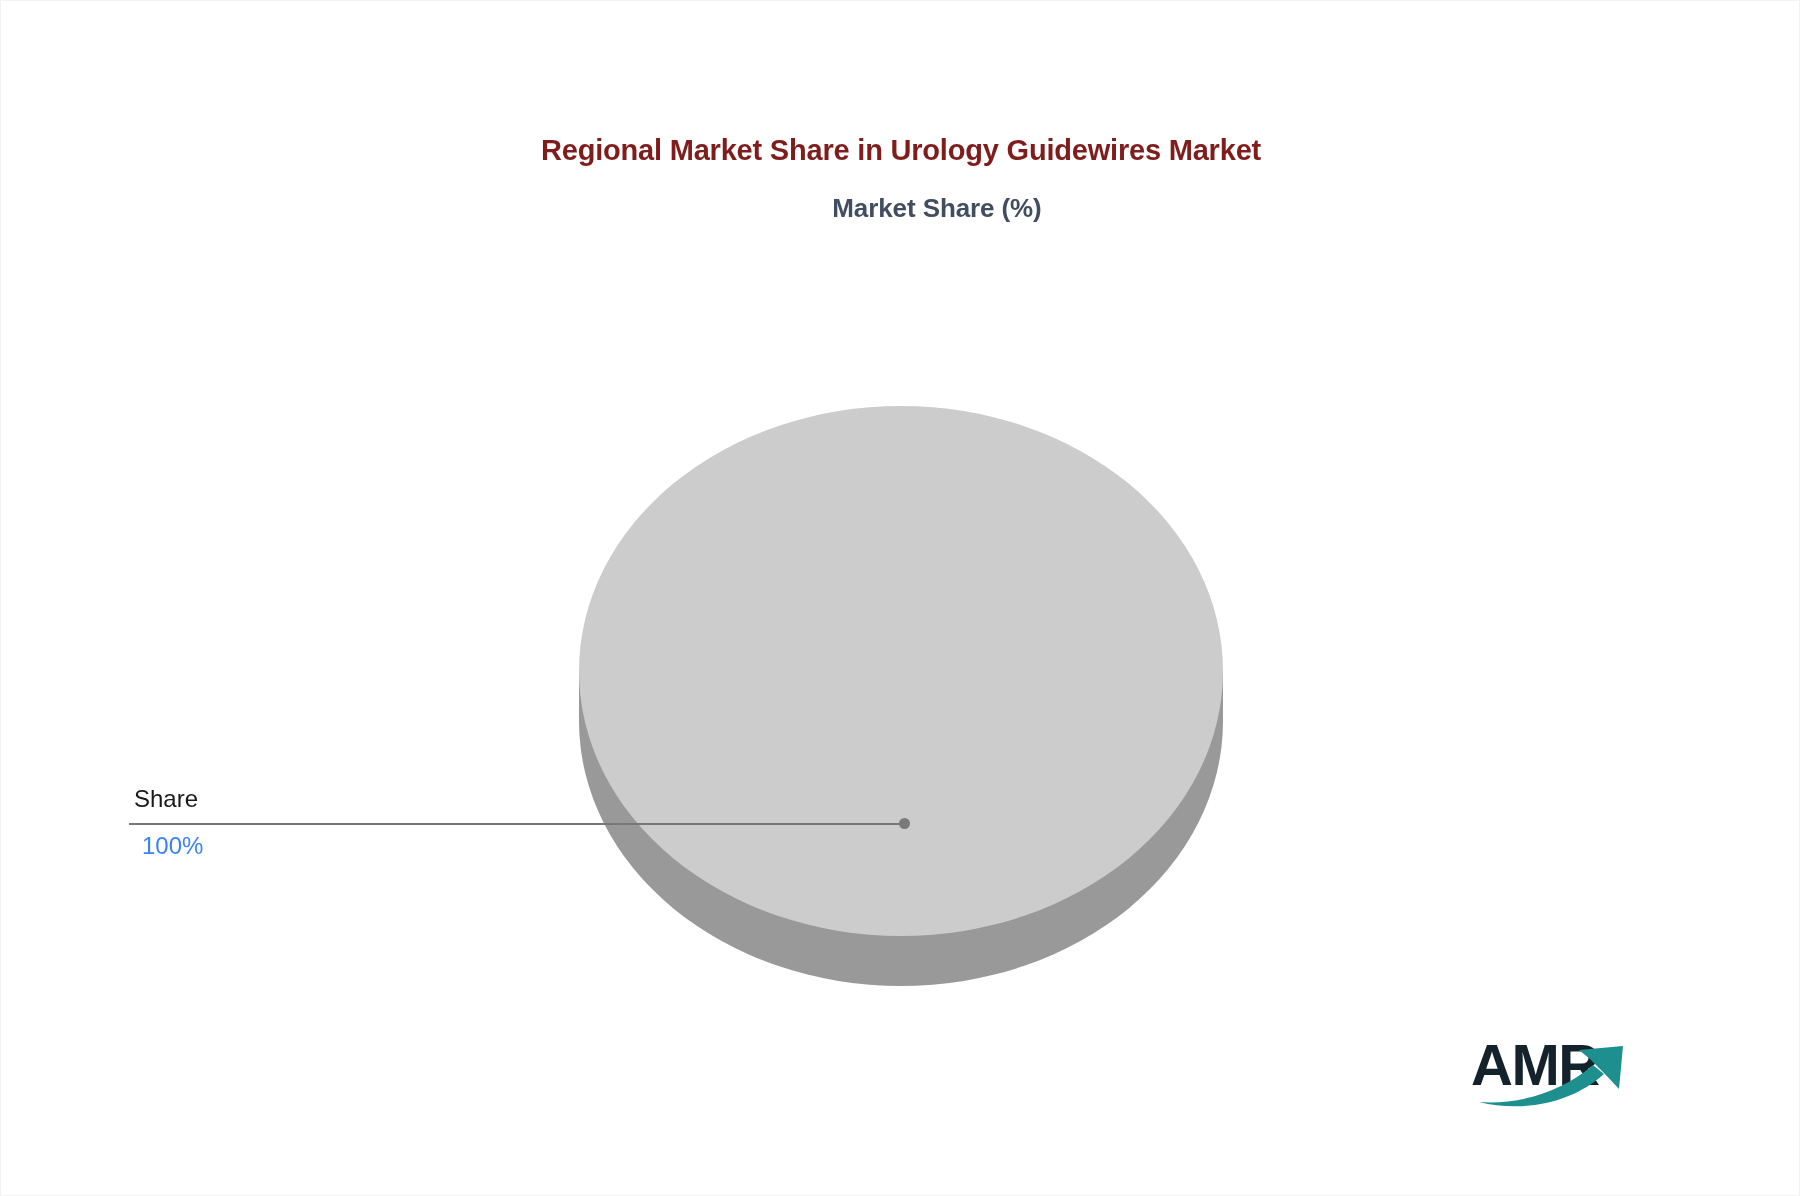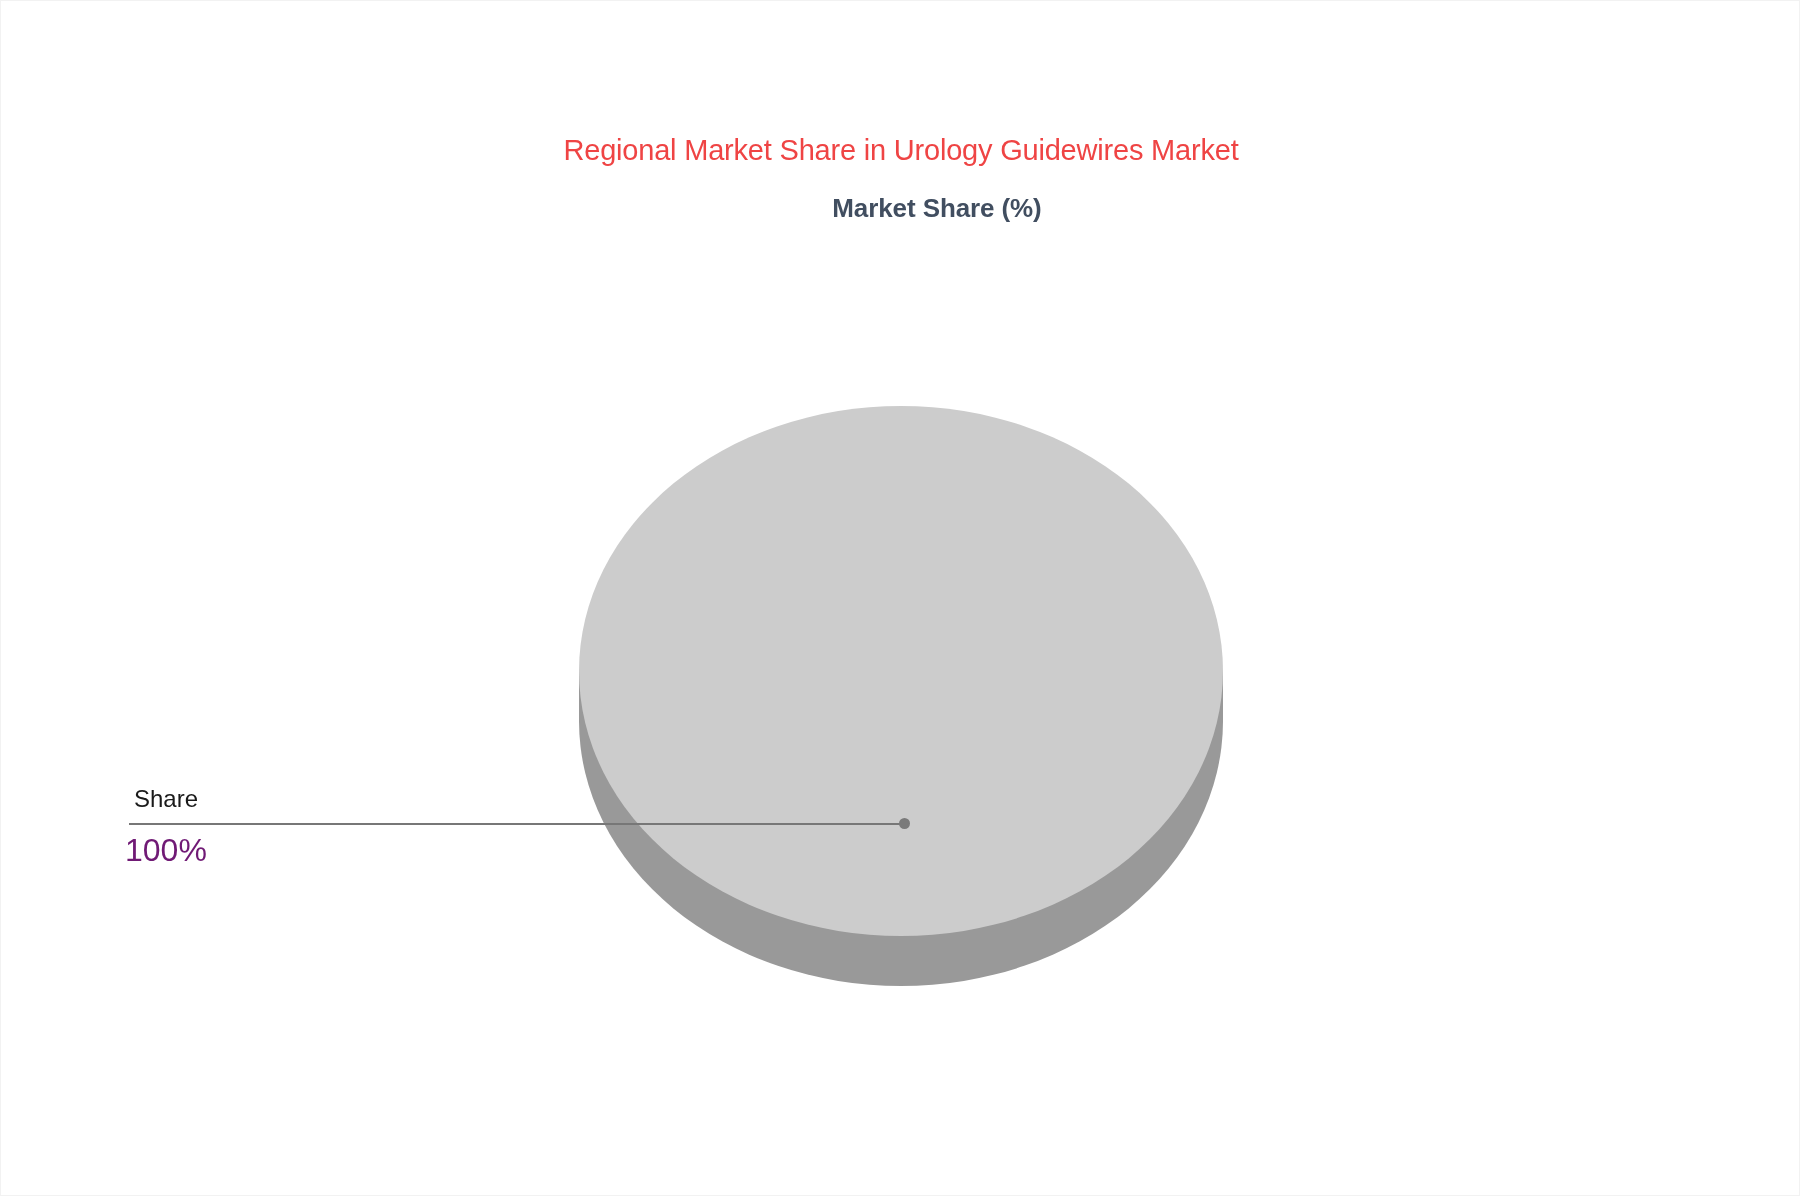--- a/index.html
+++ b/index.html
@@ -21,22 +21,22 @@
   }
 
   
   .chart-title {
     position: absolute;
     left: 0;
     top: 133px;
     width: 1800px;
     text-align: center;
     font-size: 29px;
-    font-weight: normal;
-    color: #ef4444;
+    font-weight: bold;
+    color: #7f1d1d;
     letter-spacing: -0.2px;
     white-space: nowrap;
   }
   .chart-subtitle {
     position: absolute;
     left: 0;
     top: 192px;
     width: 1800px;
     text-align: center;
     font-size: 26px;
@@ -84,24 +84,24 @@
     position: absolute;
     left: 133px;
     top: 786px;
     font-size: 24px;
     color: #1a1a1a;
     line-height: 1;
     white-space: nowrap;
   }
   .callout-value {
     position: absolute;
-    left: 124px;
+    left: 141px;
     top: 833px;
-    font-size: 32px;
-    color: #701a75;
+    font-size: 24px;
+    color: #3b82f6;
     line-height: 1;
     white-space: nowrap;
   }
 
   
   .logo {
     position: absolute;
     left: 1470px;
     top: 1028px;
     width: 190px;
@@ -137,14 +137,24 @@
     </svg>
   </div>
 
   <div class="leader-line"></div>
   <div class="leader-dot"></div>
 
   <div class="callout-name">Share</div>
 
   <div class="callout-value">100%</div>
 
+  <div class="logo">
+    <svg class="logo-svg" viewBox="0 0 190 78" xmlns="http://www.w3.org/2000/svg">
+      <text class="logo-text" x="0" y="56" fill="#14232b">AMR</text>
+
+      <g>
+        <path d="M 8 73 C 50 76 92 62 122 36 L 133 45 C 101 74 52 84 8 73 Z" fill="#1d8f8f"></path>
+        <path d="M 108 21 L 152 17 L 148 60 L 134 45 L 119 30 Z" fill="#1d8f8f"></path>
+      </g>
+    </svg>
+  </div>
 
 </div>
 
 </body></html>

